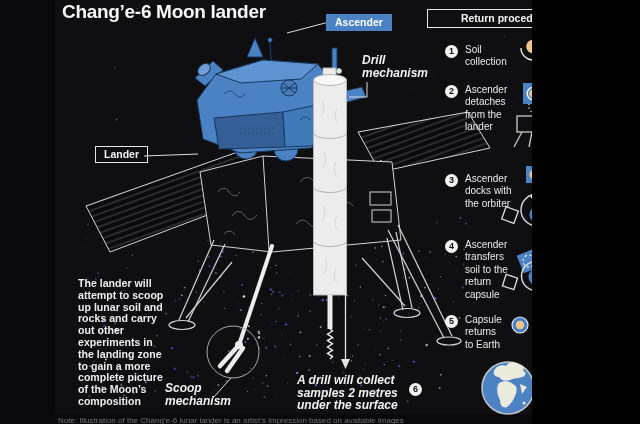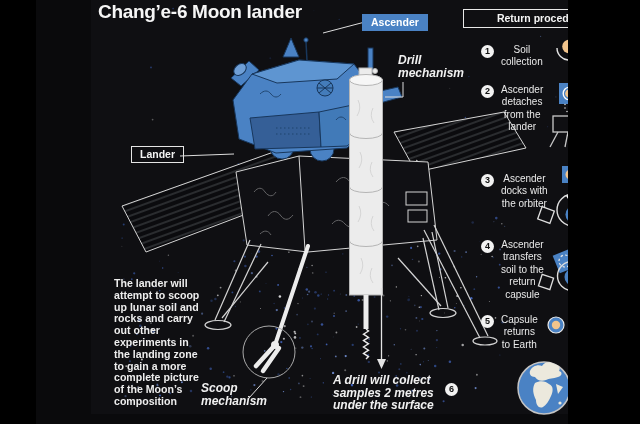--- a/index.html
+++ b/index.html
@@ -1,38 +1,38 @@
 <!DOCTYPE html>
 <html style="--background: #0a0a0c; --accent-blue: #4a82c4; --soil-orange: #f2c48c; --line-gray: #d9d9d9; --step-circle: #f2f2f2;"><head>
 <meta charset="utf-8">
 <style>
   html,body{margin:0;padding:0;background:#000;}
   .canvas{position:relative;width:532px;height:424px;overflow:hidden;
           background:var(--background,#0a0a0c);
-          font-family:"Liberation Sans",sans-serif;margin-left:36px;}
+          font-family:"Liberation Sans",sans-serif;}
   .panel{position:absolute;left:55px;top:0;width:585px;height:414px;background:#0f0f12;}
   svg.scene{position:absolute;left:0;top:0;}
   .txt{position:absolute;color:#ededed;white-space:pre-line;}
   .title{left:62px;top:1px;font-size:19px;font-weight:700;letter-spacing:-0.3px;color:#f6f6f6;}
   .intro{left:62px;top:28px;width:155px;font-size:10.6px;line-height:12.2px;font-weight:600;}
   .body-copy{left:78px;top:278px;width:140px;font-size:10.6px;line-height:11.8px;font-weight:600;}
   .callout-italic{font-style:italic;font-weight:600;font-size:12px;line-height:12.6px;color:#f0f0f0;}
   .drill-label{left:362px;top:54px;}
   .scoop-label{left:165px;top:382px;}
   .drill-note{left:297px;top:374px;}
   .lander-label{left:95px;top:146px;border:1.3px solid #e5e5e5;padding:1px 8px 2px;
                 font-size:10.5px;font-weight:700;color:#f2f2f2;}
   .ascender-label{left:326px;top:14px;background:var(--accent-blue,#4a82c4);
                   padding:2px 9px 3px;font-size:10.5px;font-weight:700;color:#fff;}
   .rp-header{left:427px;top:9px;width:121px;border:1.4px solid #e8e8e8;text-align:right;
              padding:2px 0 3px;font-size:10.5px;font-weight:700;color:#f4f4f4;}
   .step-num{position:absolute;width:13px;height:13px;border-radius:50%;
             background:var(--step-circle,#f2f2f2);color:#101010;font-size:9px;font-weight:700;
             text-align:center;line-height:13.5px;}
-  .step-text{position:absolute;font-size:10px;line-height:12.4px;color:#e9e9e9;white-space:pre-line;text-align:center;}
+  .step-text{position:absolute;font-size:10px;line-height:12.4px;color:#e9e9e9;white-space:pre-line;}
   .footnote{left:58px;top:416px;width:575px;font-size:8px;color:#737373;white-space:nowrap;}
   .fb{fill:var(--accent-blue,#4a82c4);}
   .fo{fill:var(--soil-orange,#f2c48c);}
 </style>
 </head>
 <body>
 
 <div class="canvas">
   <div class="panel"></div>
 
@@ -574,13 +574,14 @@
 return
 capsule</div>
 
   <div class="step-num" style="left:445px;top:315px">5</div>
   <div class="step-text" style="left:465px;top:314px">Capsule
 returns
 to Earth</div>
 
   <div class="step-num" style="left:409px;top:383px">6</div>
 
+  <div class="txt footnote">Note: Illustration of the Chang’e-6 lunar lander is an artist’s impression based on available images</div>
 </div>
 
 </body></html>

